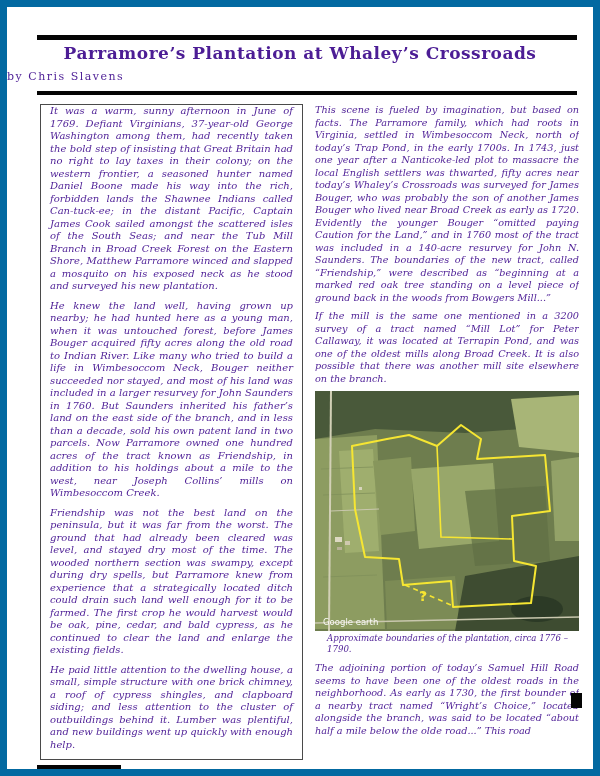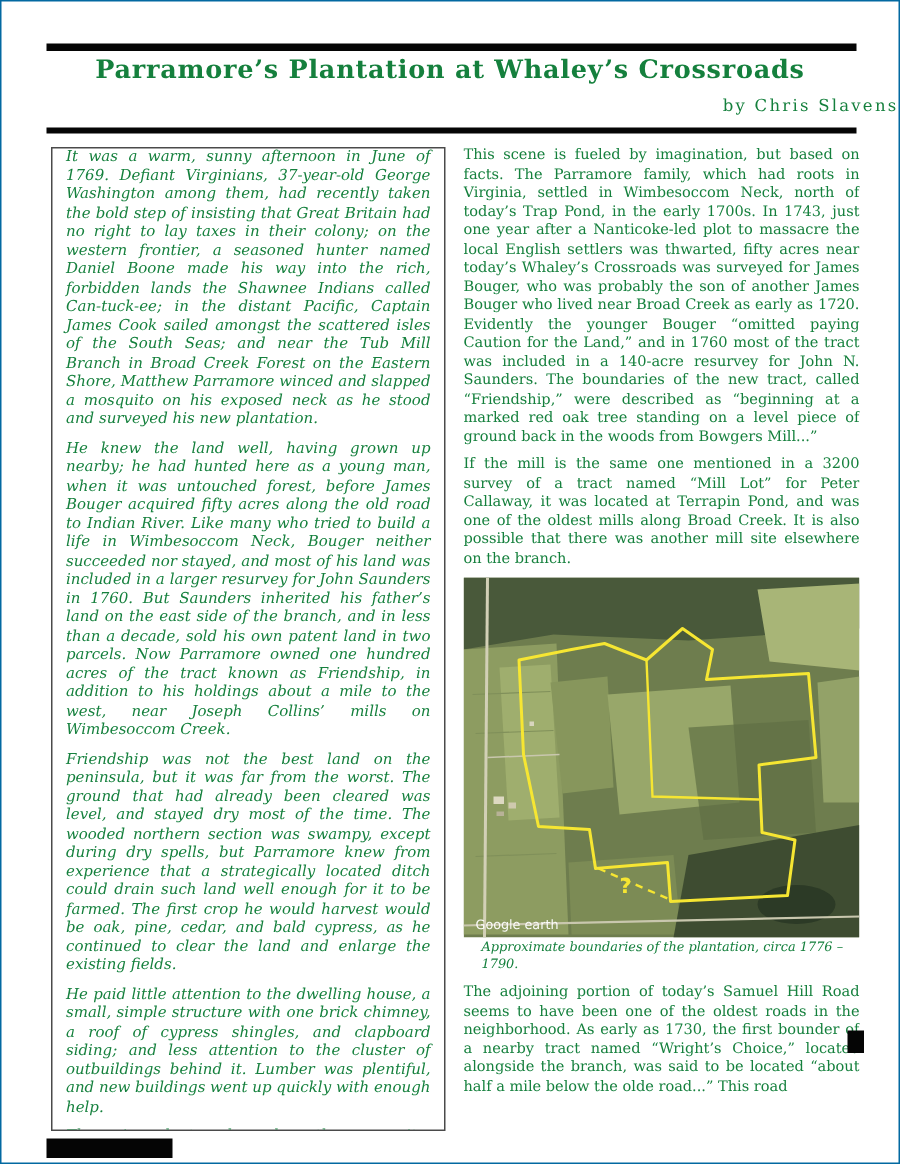--- a/index.html
+++ b/index.html
@@ -1,45 +1,45 @@
 <!DOCTYPE html>
 <html><head>
 <meta charset="utf-8">
 <style>
   html,body{margin:0;padding:0;background:#ffffff;}
   .page{
     position:relative;width:600px;height:776px;background:#ffffff;
-    font-family:"DejaVu Serif", serif;color:#15803d;overflow:hidden;
-    box-sizing:border-box;border:1px solid #0369a1;
+    font-family:"DejaVu Serif", serif;color:#4c1d95;overflow:hidden;
+    box-sizing:border-box;border:7px solid #0369a1;
   }
   .rule{position:absolute;left:30px;width:540px;background:#050505;}
   .rule-top{top:28px;height:5px;}
   .rule-mid{top:84px;height:4px;}
   .title{
     position:absolute;top:36px;left:0;right:0;text-align:center;
     font-size:17px;font-weight:bold;letter-spacing:0.5px;
   }
   .byline{
-    position:absolute;top:63px;left:0;right:0;text-align:right;
+    position:absolute;top:63px;left:0;right:0;text-align:left;
     font-size:11px;letter-spacing:1.5px;
   }
   .col-left{
     position:absolute;left:33px;top:97px;width:263px;height:656px;
     border:1px solid #4a4a4a;box-sizing:border-box;padding:0 9px;
     font-style:italic;font-size:10px;line-height:12.5px;
     text-align:justify;overflow:hidden;
   }
   .col-left p{margin:0 0 7px 0;}
   .col-left p:last-child{margin:0;}
   .col-right{
     position:absolute;left:308px;top:97px;width:264px;
     font-size:9.7px;line-height:12.5px;text-align:justify;overflow:hidden;
     height:679px;
   }
-  .col-right p{margin:0 0 6px 0;}
+  .col-right p{margin:0 0 6px 0;font-style:italic;}
   .figure{margin:2px 0 0 0;}
   .figure svg{display:block;width:264px;height:240px;}
   .caption{
     font-style:italic;font-size:8.6px;line-height:11px;
     margin:2px 0 7px 12px;text-align:left;
   }
   .footer-bar{position:absolute;left:30px;top:758px;width:84px;height:13px;background:#050505;}
   .right-mark{position:absolute;left:564px;top:686px;width:11px;height:15px;background:#050505;}
 </style>
 </head>

